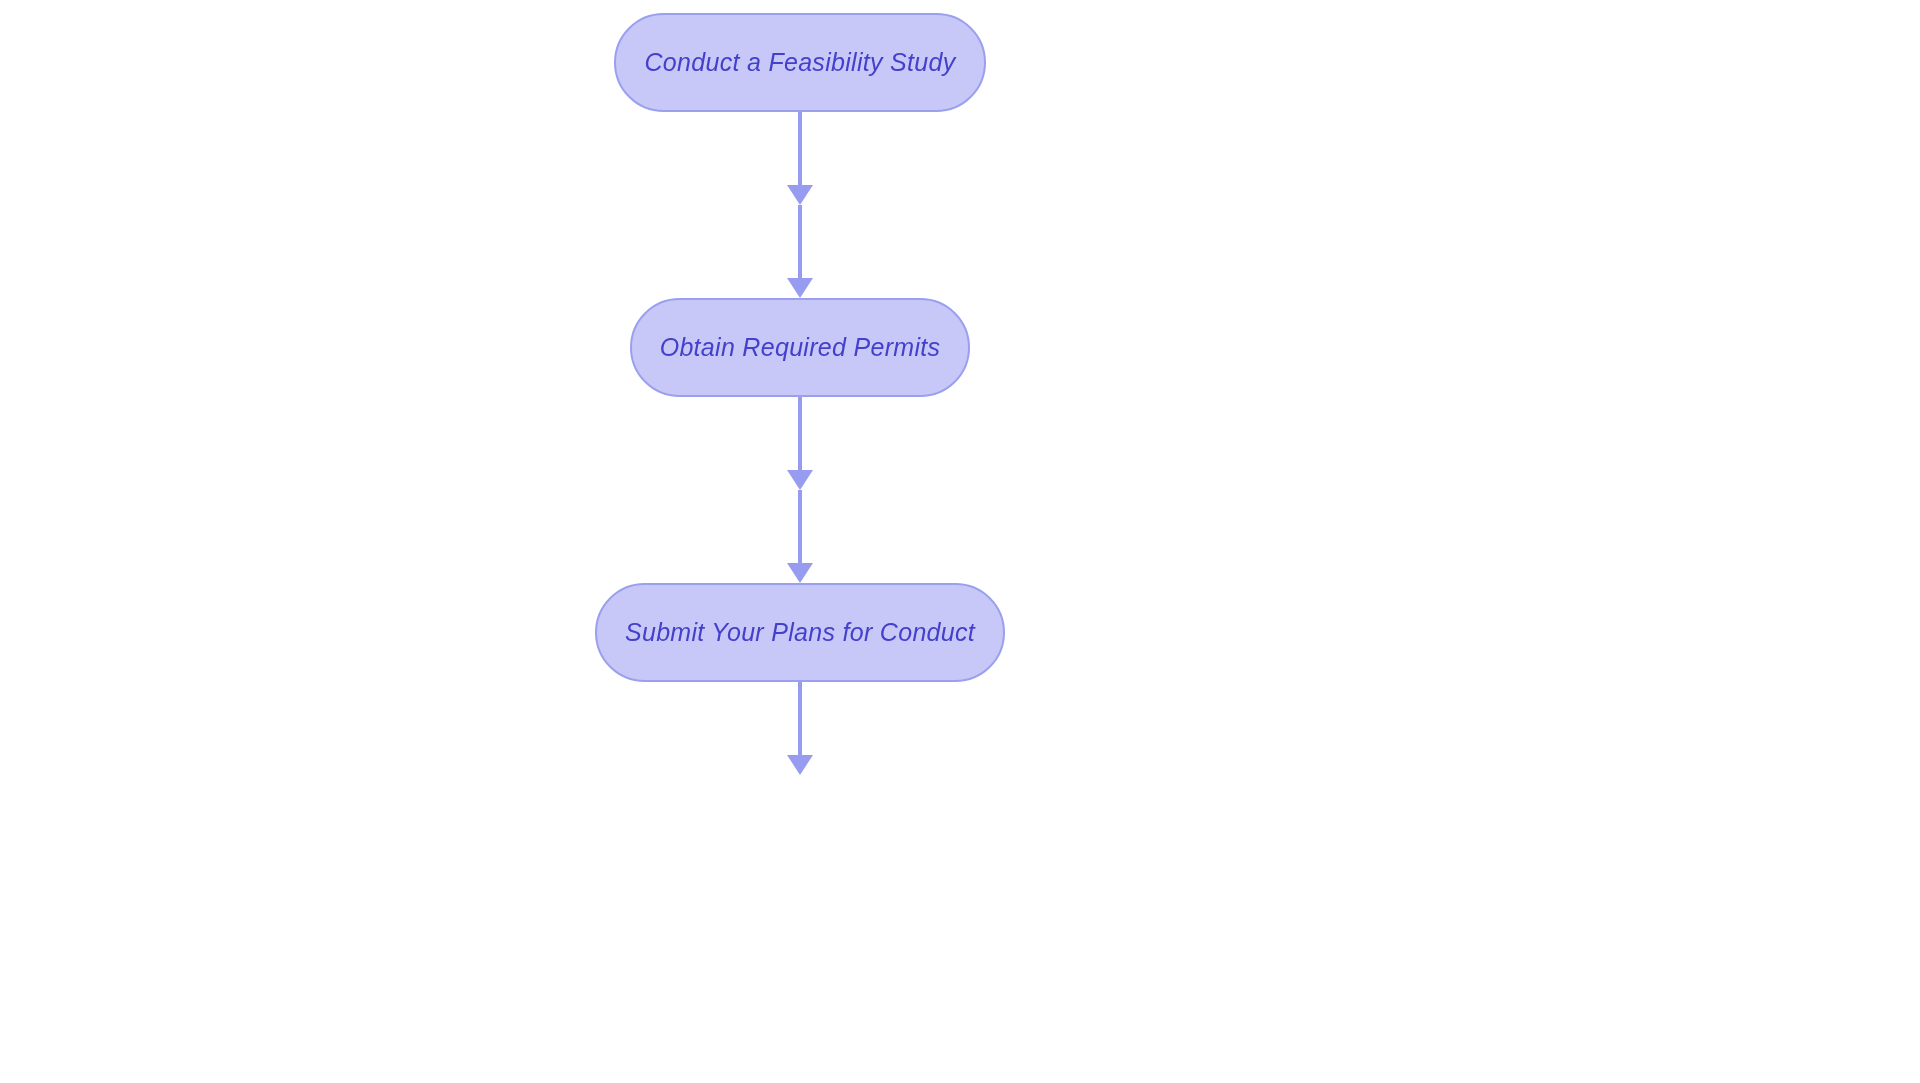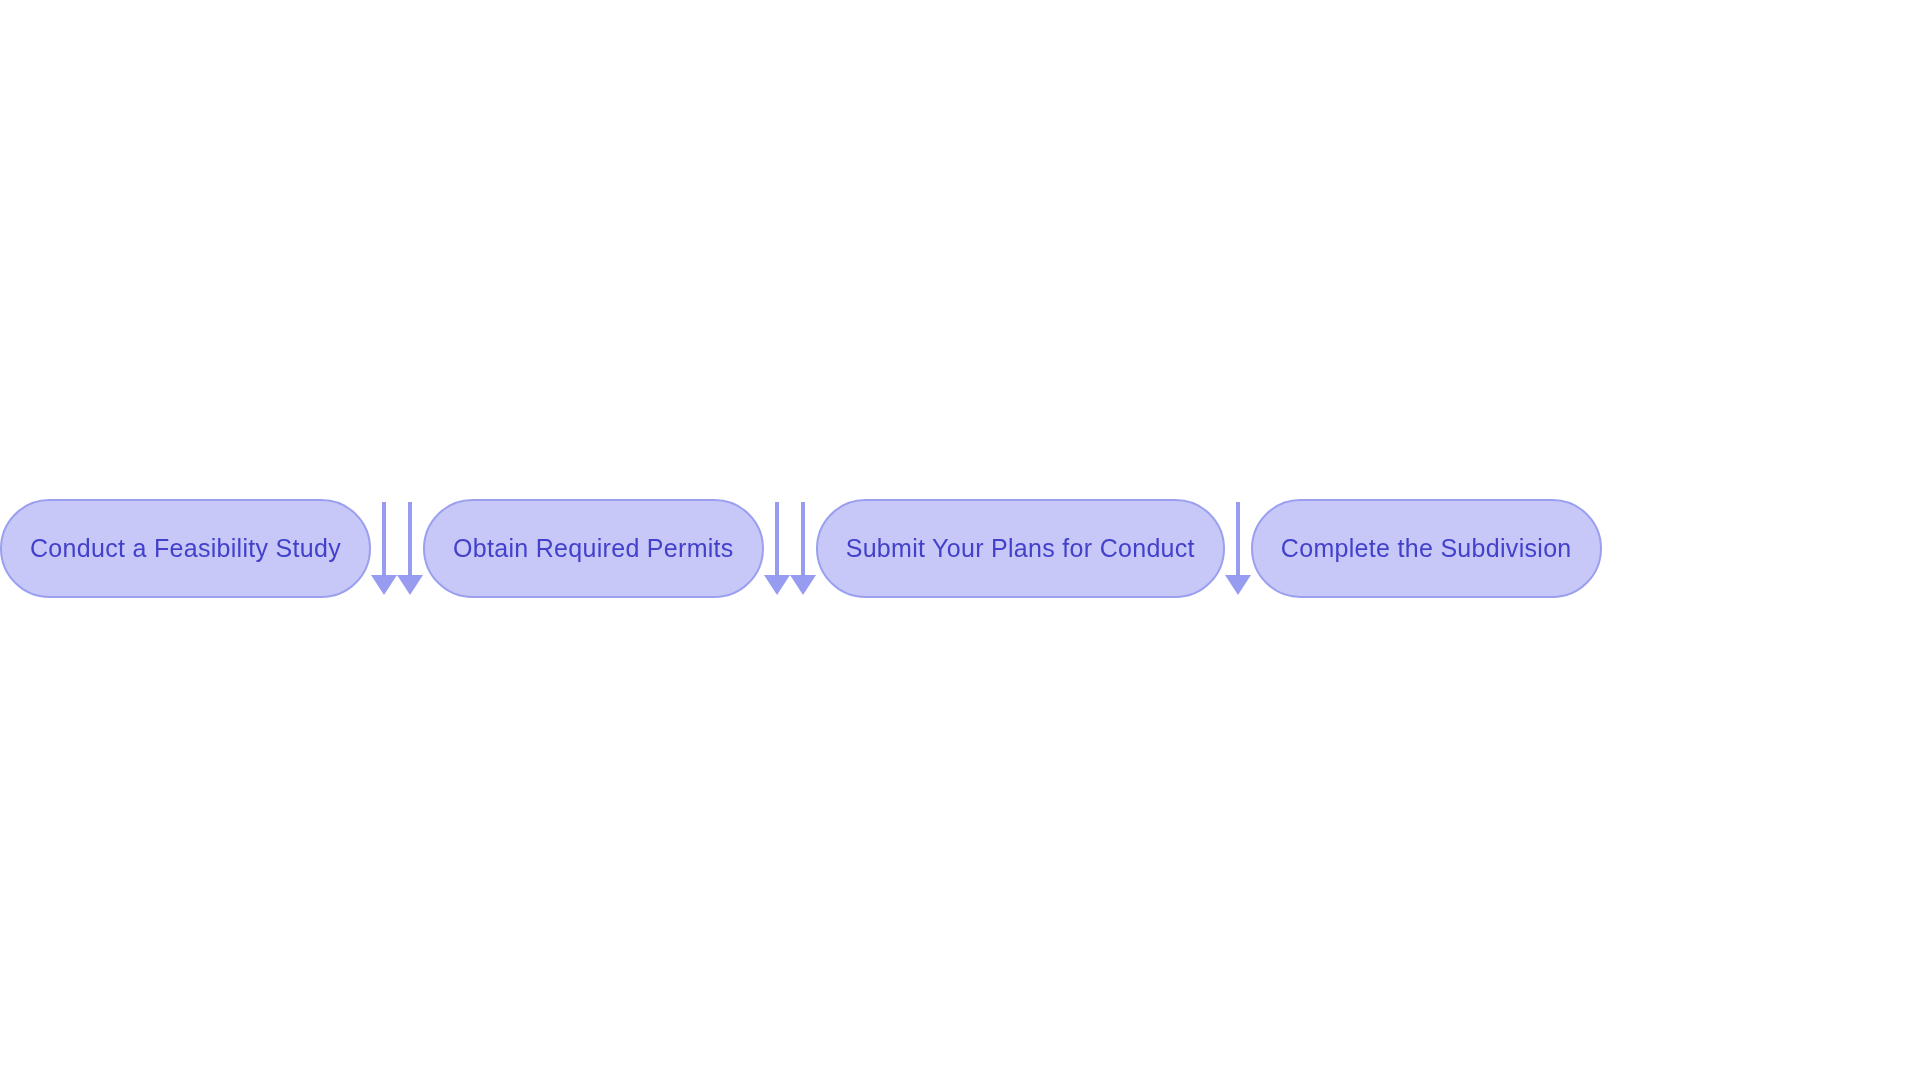--- a/index.html
+++ b/index.html
@@ -16,22 +16,24 @@
     background: var(--background);
     font-family: "Liberation Sans", sans-serif;
     overflow: hidden;
   }
   .stage {
     position: relative;
     width: 1600px;
     height: 1083px;
     background: var(--background);
     display: flex;
+    flex-direction: column;
     align-items: center;
     padding-top: 13px;
+    font-style: italic;
   }
   .flow-node {
     height: 99px;
     min-height: 99px;
     display: flex;
     align-items: center;
     justify-content: center;
     padding: 0 28px;
     background: var(--node-fill);
     border: 2px solid var(--node-border);
@@ -102,17 +104,14 @@
 
   <div class="flow-node">
     <span class="node-label">Submit Your Plans for Conduct</span>
   </div>
 
   <div class="connector">
     <div class="arrow-line"></div>
     <div class="arrow-head"></div>
   </div>
 
-  <div class="flow-node">
-    <span class="node-label">Complete the Subdivision</span>
-  </div>
 
 </div>
 
 </body></html>

